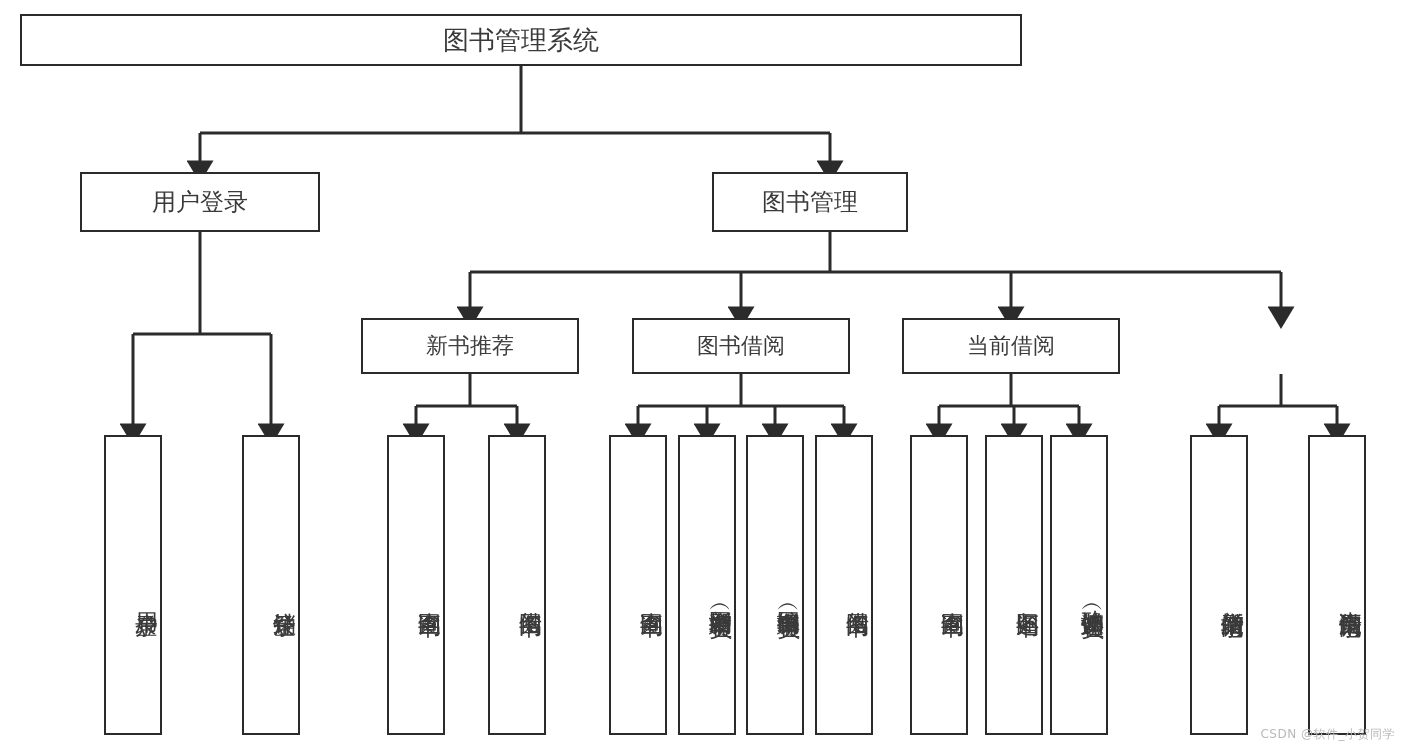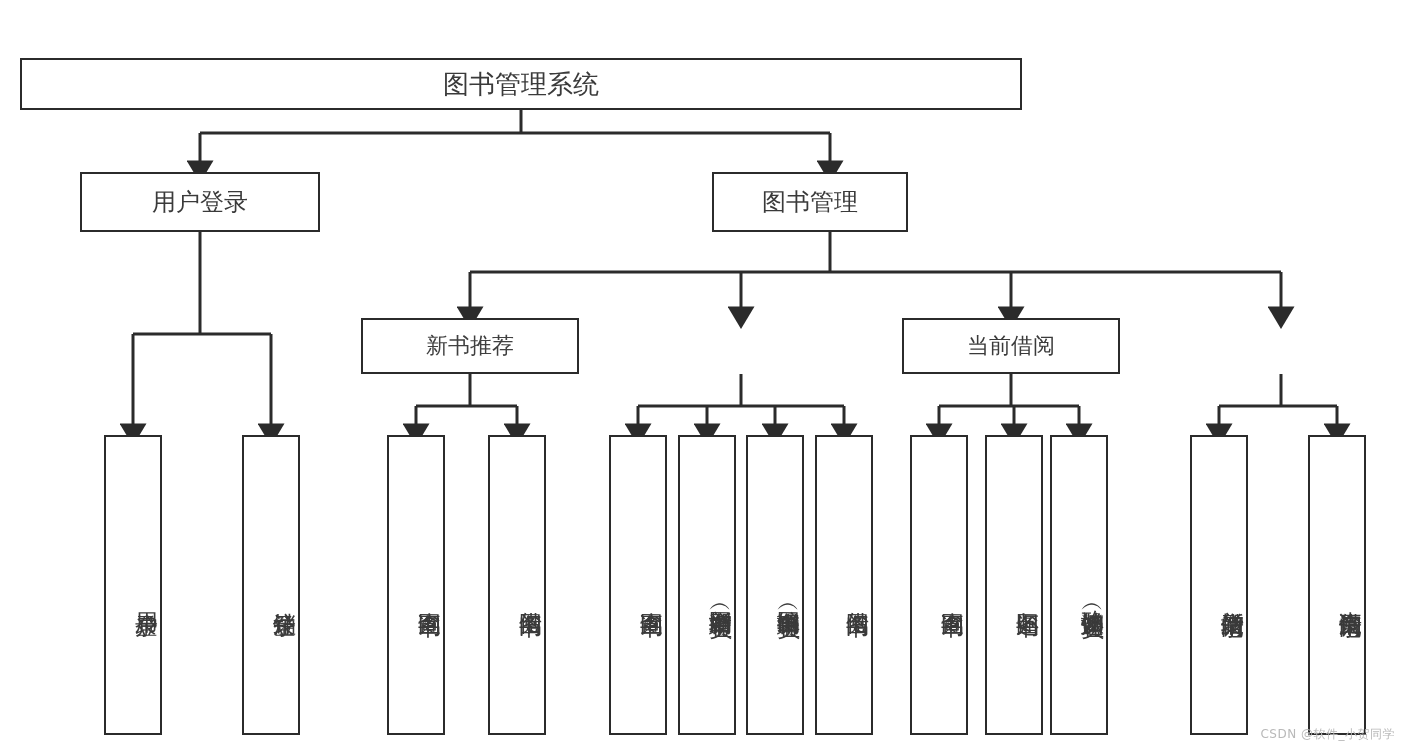--- a/index.html
+++ b/index.html
@@ -31,21 +31,20 @@
     background: #ffffff;
     color: #3a3a3a;
     display: flex;
     align-items: center;
     justify-content: center;
     text-align: center;
     line-height: 1.18;
   }
   .node.root {
     font-size: 26px;
-    margin-top: 44px;
   }
   .node.level1 {
     font-size: 24px;
   }
   .node.level2 {
     font-size: 22px;
   }
   .node.leaf {
     font-size: 23px;
     writing-mode: vertical-rl;
@@ -130,20 +129,23 @@
   <div class="node level1" style="left: 80px; top: 172px; width: 240px; height: 60px; border-color: rgb(43, 43, 43); background: rgb(255, 255, 255); color: rgb(58, 58, 58);">
     <span class="lbl">用户登录</span>
   </div>
   <div class="node level1" style="left: 712px; top: 172px; width: 196px; height: 60px; border-color: rgb(43, 43, 43); background: rgb(255, 255, 255); color: rgb(58, 58, 58);">
     <span class="lbl">图书管理</span>
   </div>
 
   <div class="node level2" style="left: 361px; top: 318px; width: 218px; height: 56px; border-color: rgb(43, 43, 43); background: rgb(255, 255, 255); color: #404040;">
     <span class="lbl">新书推荐</span>
   </div>
+  <div class="node level2" style="left: 632px; top: 318px; width: 218px; height: 56px; border-color: rgb(43, 43, 43); background: rgb(255, 255, 255); color: rgb(58, 58, 58);">
+    <span class="lbl">图书借阅</span>
+  </div>
   <div class="node level2" style="left: 902px; top: 318px; width: 218px; height: 56px; border-color: rgb(43, 43, 43); background: rgb(255, 255, 255); color: rgb(58, 58, 58); text-align: right;">
     <span class="lbl">当前借阅</span>
   </div>
 
   <div class="node leaf" style="left: 104px; top: 435px; width: 58px; height: 300px; border-color: rgb(43, 43, 43); background: rgb(255, 255, 255); color: rgb(58, 58, 58);">
     <span class="lbl">用户登录</span>
   </div>
   <div class="node leaf" style="left: 242px; top: 435px; width: 58px; height: 300px; border-color: rgb(43, 43, 43); background: rgb(255, 255, 255); color: rgb(58, 58, 58);">
     <span class="lbl">注销登录</span>
   </div>

